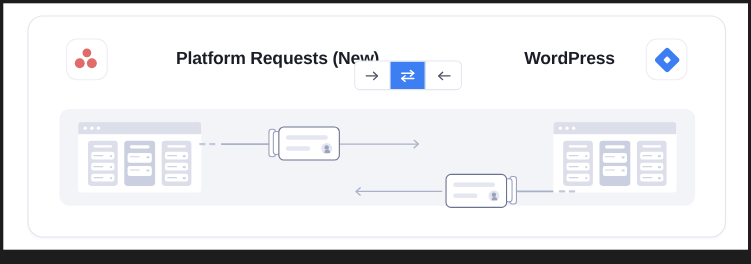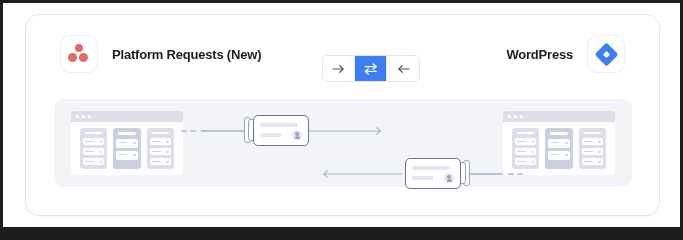--- a/index.html
+++ b/index.html
@@ -22,31 +22,32 @@
     box-shadow:0 1px 2px rgba(30,40,70,.04);
   }
   
   .header{
     position:absolute;left:0;top:0;right:0;height:74px;
   }
   .app-left{
     position:absolute;left:34px;top:20px;display:flex;align-items:center;gap:14px;
   }
   .app-right{
-    position:absolute;right:34px;top:20px;display:flex;align-items:center;gap:14px;
+    position:absolute;right:34px;top:20px;display:flex;align-items:center;gap:28px;
   }
   .app-logo{
     width:38px;height:38px;border-radius:10px;
     border:1px solid #edeef3;background:#fff;
     display:flex;align-items:center;justify-content:center;
     box-sizing:border-box;
   }
   .app-name{
-    font-size:13px;font-weight:bold;color:#1b1d26;letter-spacing:-.2px;
+    font-size:16px;font-weight:bold;color:#1b1d26;letter-spacing:-.2px;
     white-space:nowrap;
+    margin-left:48px;
   }
   
   .asana{position:relative;width:22px;height:20px;}
   .asana i{position:absolute;display:block;border-radius:50%;background:#e06b69;}
   .asana i.top{width:8px;height:8px;left:7px;top:0;}
   .asana i.bl{width:9px;height:9px;left:0px;top:9px;}
   .asana i.br{width:9px;height:9px;left:11px;top:9px;}
   
   .diamond{width:17px;height:17px;background:#3d7ff3;transform:rotate(45deg);border-radius:2.5px;
     display:flex;align-items:center;justify-content:center;}

